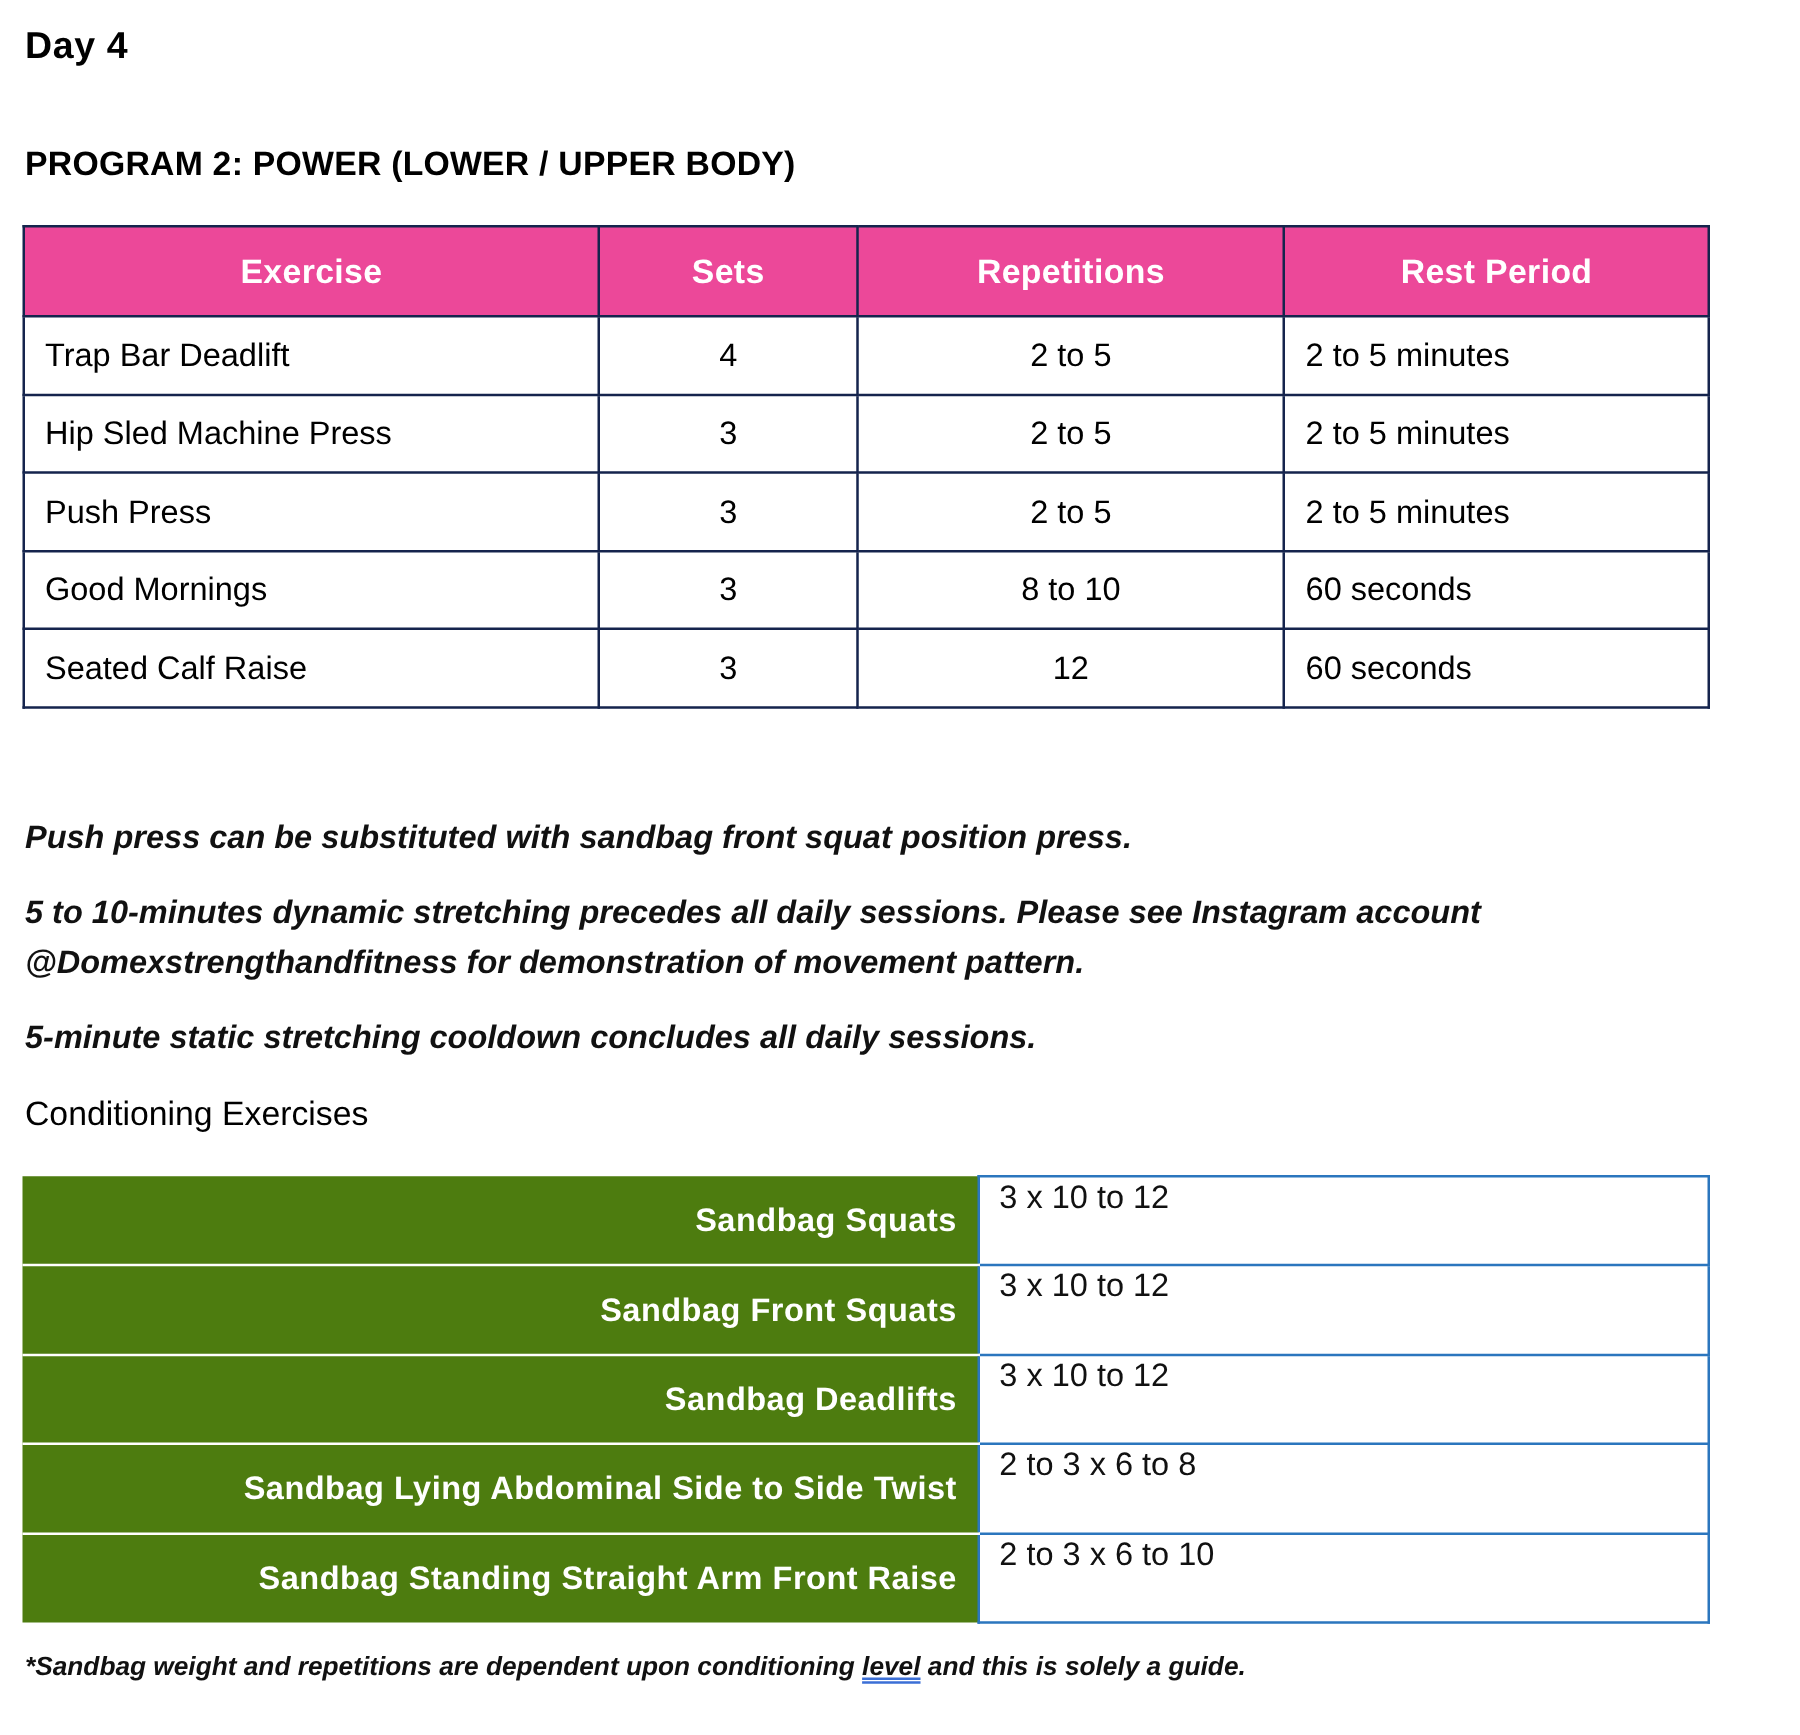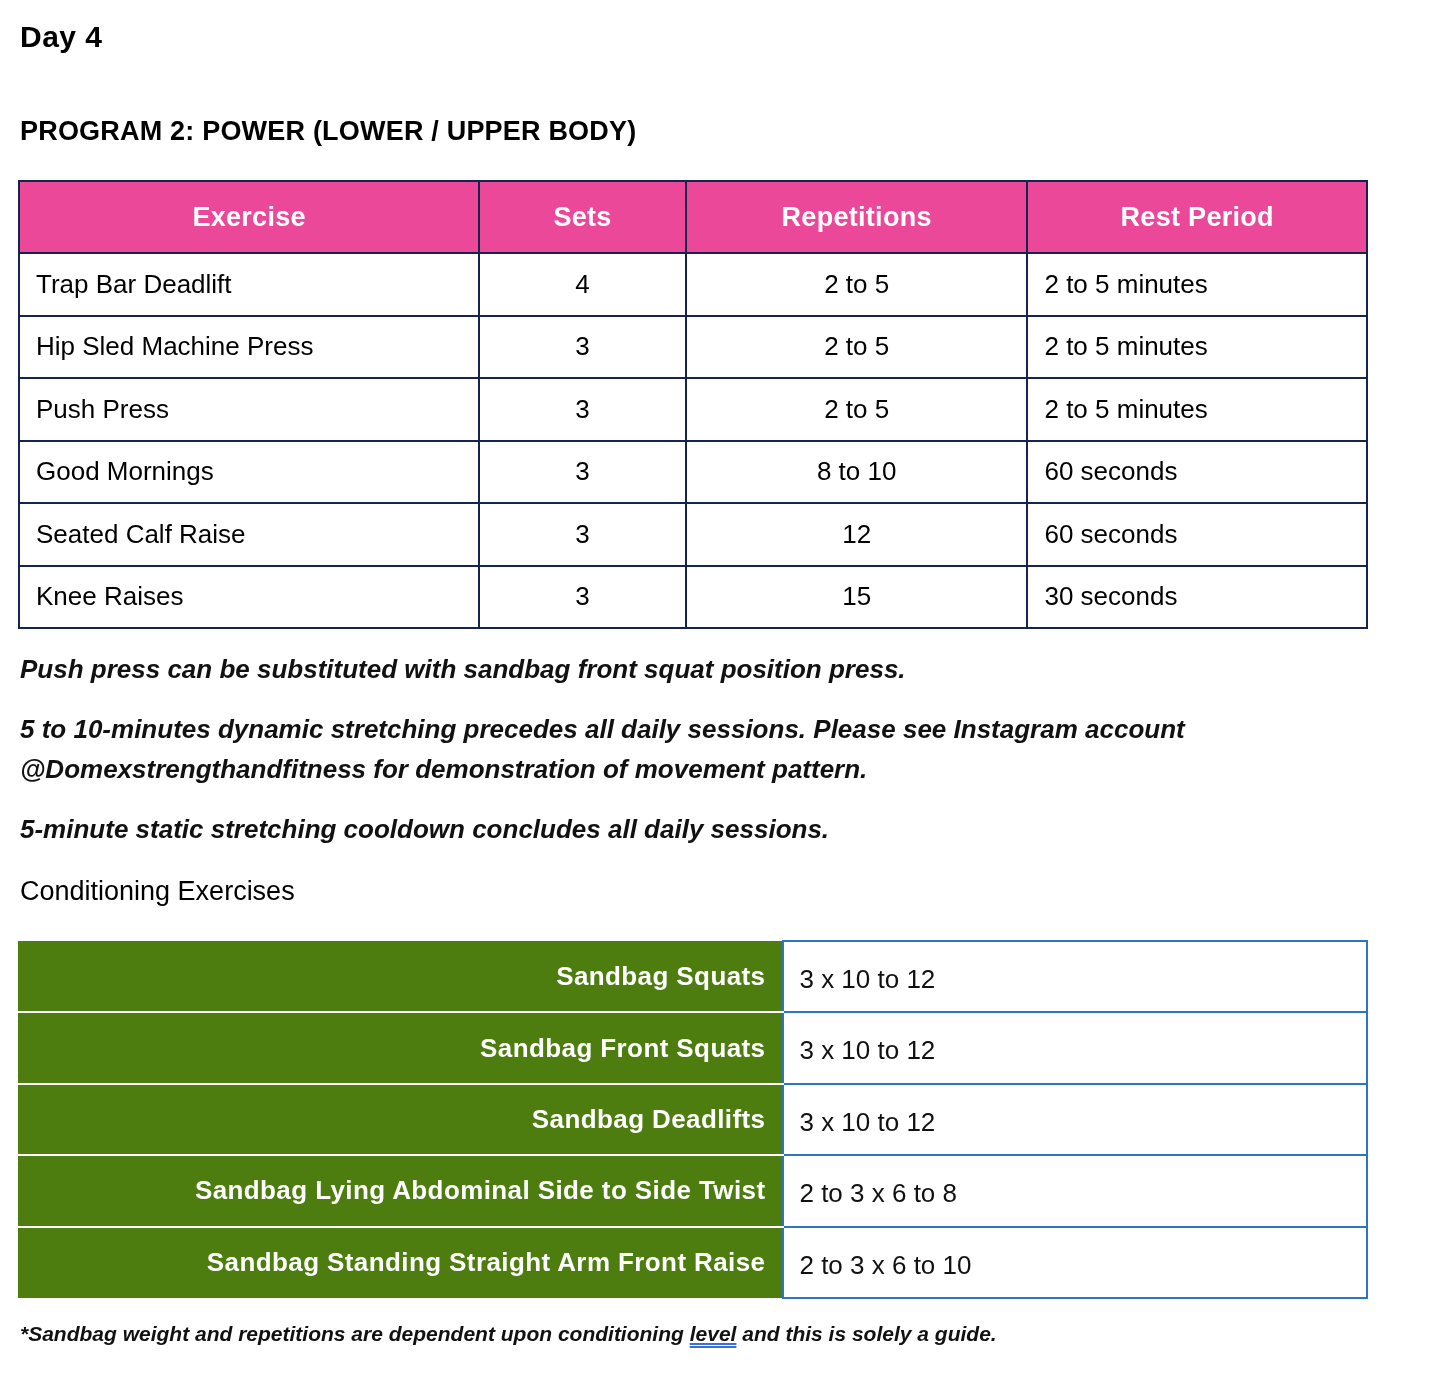--- a/index.html
+++ b/index.html
@@ -37,21 +37,21 @@
   .conditioning-table { left: 18px; top: 940px; width: 1350px; }
   .conditioning-table col.k { width: 766px; }
   .conditioning-table col.v { width: 584px; }
   .conditioning-table td { height: 71.4px; font-size: 26px; }
   .conditioning-table td.label {
     background: #4d7c0f; color: #fff; font-weight: bold; padding: 0 17px;
     border-bottom: 2px solid #ffffff; letter-spacing: 0.4px; text-align: right;
   }
   .conditioning-table tr:last-child td.label { border-bottom: none; }
   .conditioning-table td.value {
-    border: 2px solid #2b76be; vertical-align: top; padding: 22px 15px 0; color: #111;
+    border: 2px solid #2b76be; vertical-align: top; padding: 0 15px 0; color: #111;
   }
 
   .footnote { position: absolute; left: 20px; top: 1322px; font-size: 21px; font-style: italic; font-weight: bold; color: #111; }
   .spell { text-decoration: underline; text-decoration-color: #3b6fd6; text-decoration-style: double; }
 </style>
 </head>
 <body>
 
 <h1 class="day-title">Day 4</h1>
 <h2 class="program-title">PROGRAM 2: POWER (LOWER / UPPER BODY)</h2>
@@ -95,26 +95,20 @@
       <td class="center">3</td>
       <td class="center">8 to 10</td>
       <td>60 seconds</td>
     </tr>
     <tr>
       <td>Seated Calf Raise</td>
       <td class="center">3</td>
       <td class="center">12</td>
       <td>60 seconds</td>
     </tr>
-    <tr>
-      <td>Knee Raises</td>
-      <td class="center">3</td>
-      <td class="center">15</td>
-      <td>30 seconds</td>
-    </tr>
   </tbody>
 </table>
 
 <p class="note note-1">Push press can be substituted with sandbag front squat position press.</p>
 <p class="note note-2">5 to 10-minutes dynamic stretching precedes all daily sessions. Please see Instagram account @Domexstrengthandfitness for demonstration of movement pattern.</p>
 <p class="note note-3">5-minute static stretching cooldown concludes all daily sessions.</p>
 
 <h3 class="conditioning-title">Conditioning Exercises</h3>
 
 <table class="conditioning-table">

